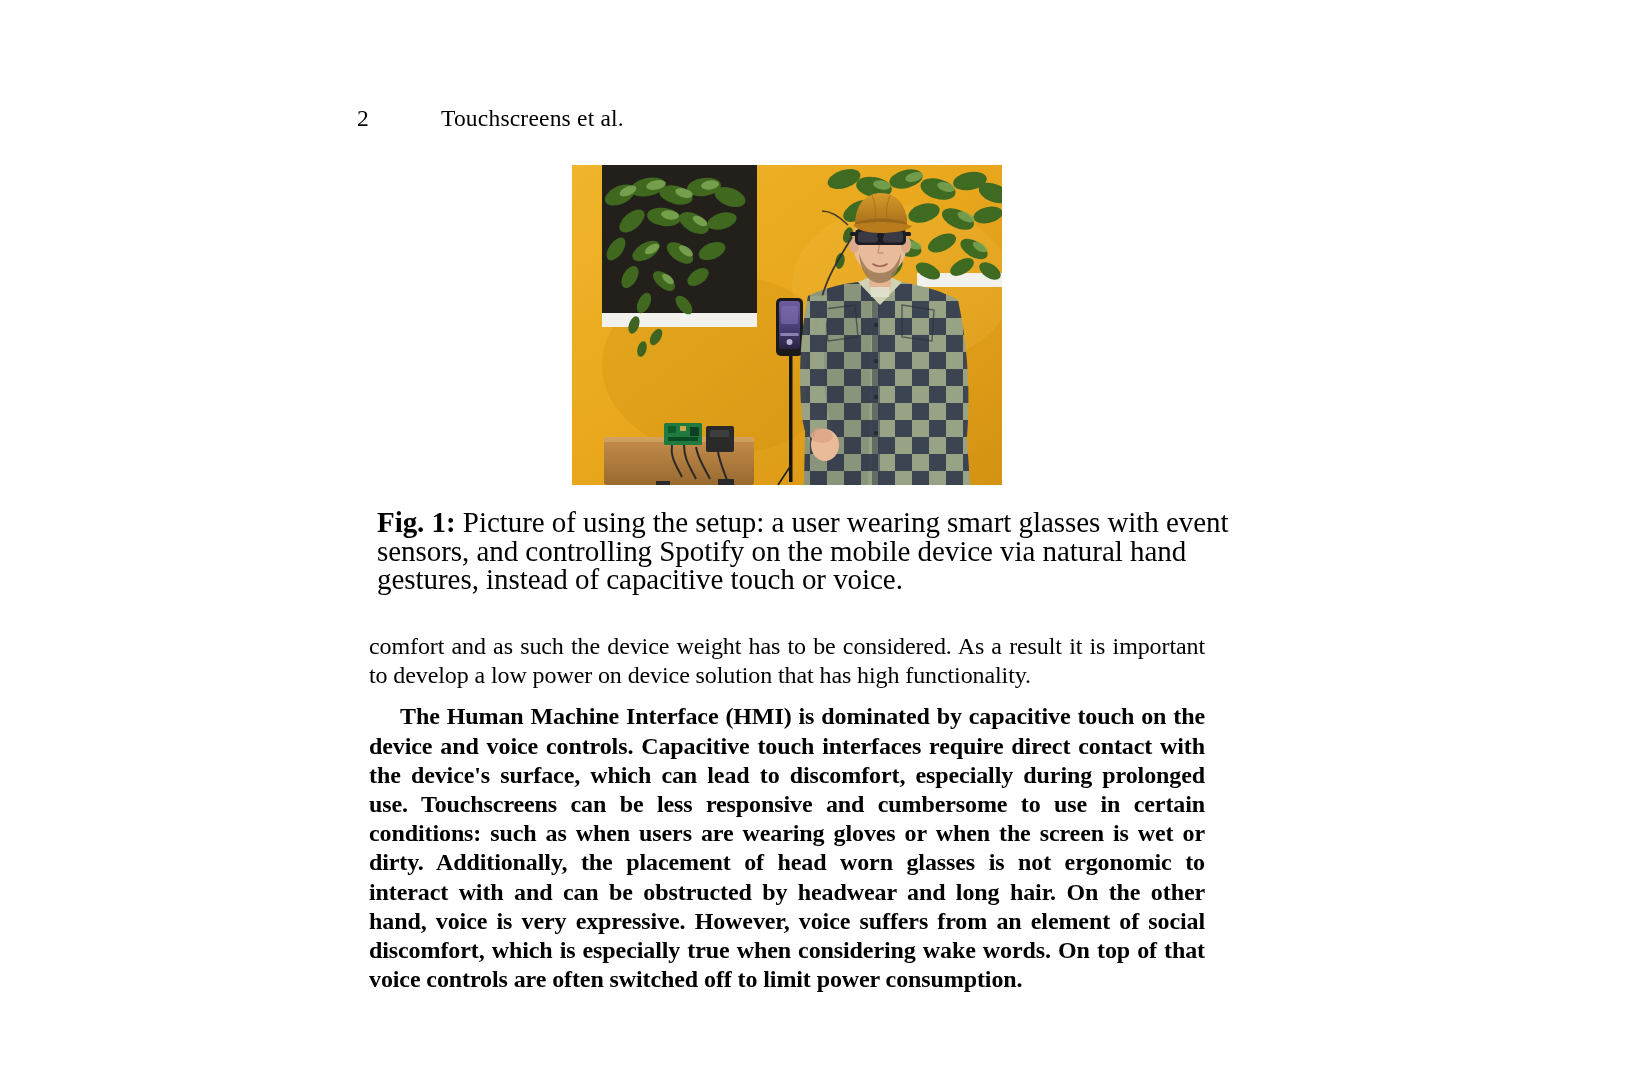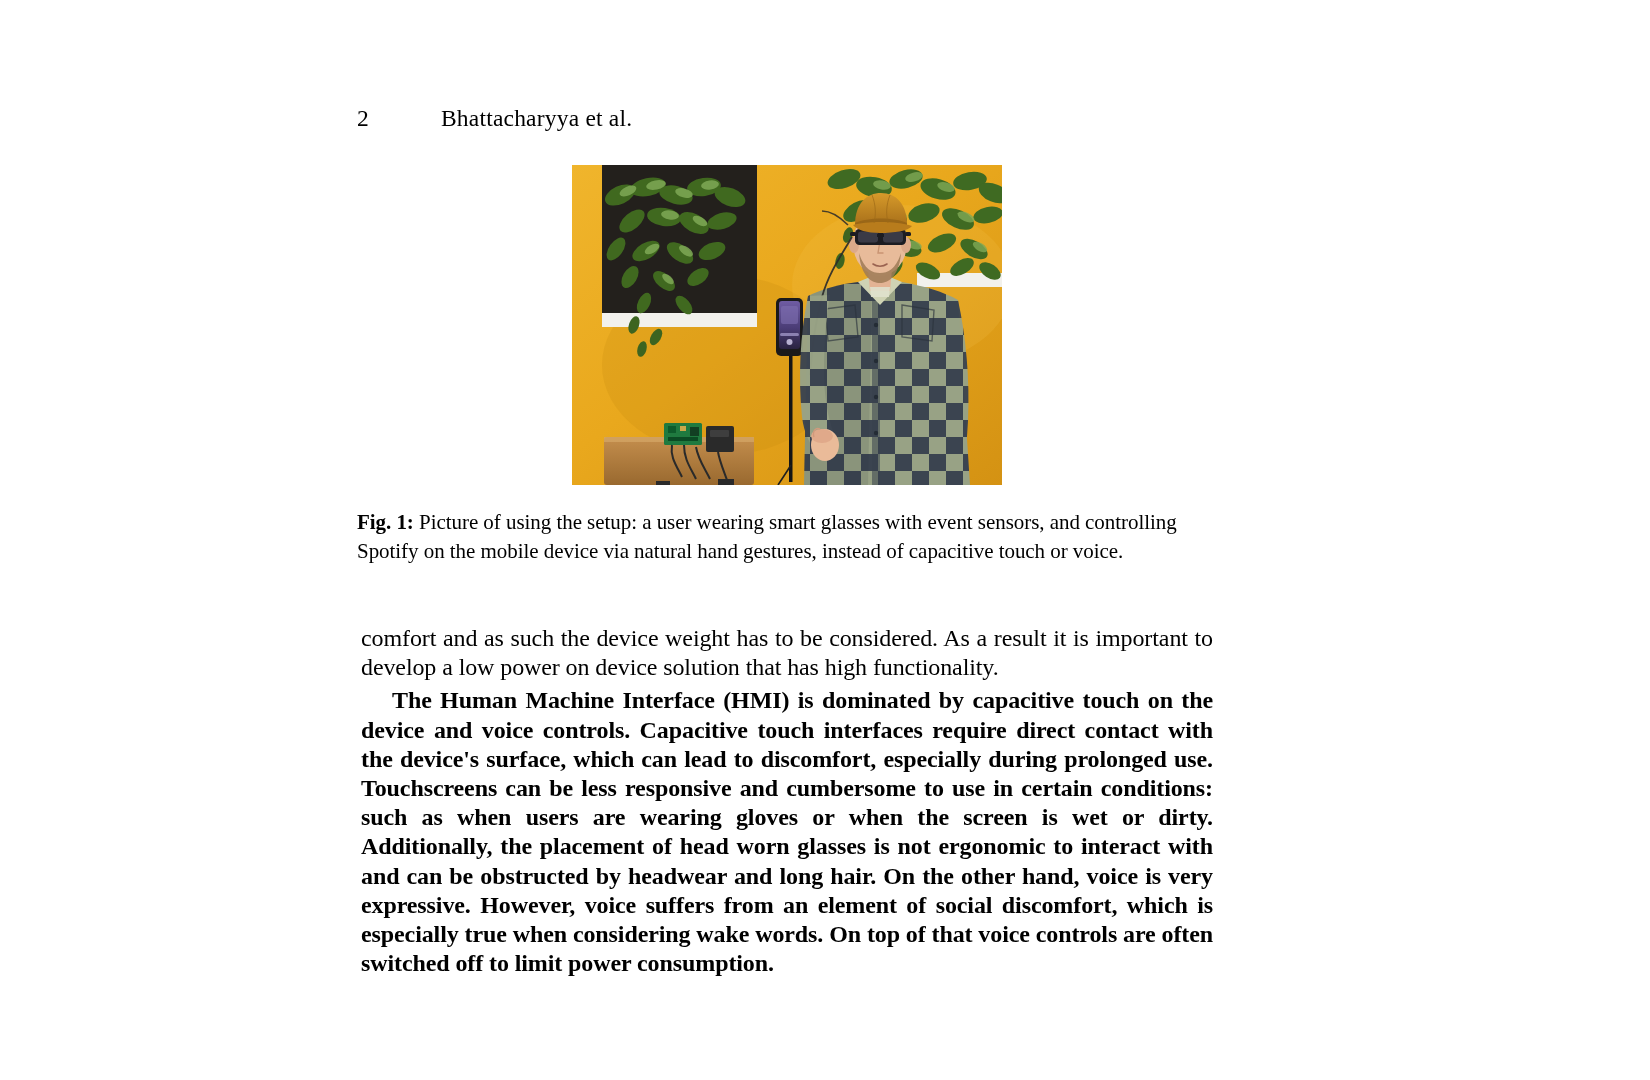--- a/index.html
+++ b/index.html
@@ -57,58 +57,58 @@
   }
   .figure-image {
     width: 430px;
     height: 320px;
     display: block;
   }
 
   
   .caption {
     position: absolute;
-    left: 357px;
+    left: 377px;
     top: 508px;
     width: 860px;
-    font-size: 21px;
+    font-size: 29px;
     line-height: 28.5px;
     text-align: left;
     letter-spacing: -0.05px;
   }
   .caption b {
     font-weight: bold;
   }
 
   
   .body-text {
     position: absolute;
     left: 357px;
     top: 620px;
     width: 860px;
     font-size: 24px;
     line-height: 29.2px;
     text-align: justify;
     letter-spacing: -0.1px;
   }
   .body-text p {
-    margin: 4px;
+    margin: 12px;
   }
   .body-text p.indent {
     text-indent: 31px;
     font-weight: bold;
   }
 </style>
 </head>
 <body>
 
 <div class="page">
 
   <div class="running-head">
-    <span class="folio">2</span><span class="authors">Bhattacharyya et al.</span>
+    <span class="folio">2</span><span class="authors">Touchscreens et al.</span>
   </div>
 
   <div class="figure-block">
     <div class="figure-image-wrap">
       <svg class="figure-image" viewBox="0 0 430 320" preserveAspectRatio="none">
         <defs>
           <linearGradient id="wallGrad" x1="0" y1="0" x2="1" y2="1">
             <stop offset="0%" stop-color="#f0b52c"></stop>
             <stop offset="45%" stop-color="#e9a81d"></stop>
             <stop offset="100%" stop-color="#d49213"></stop>

